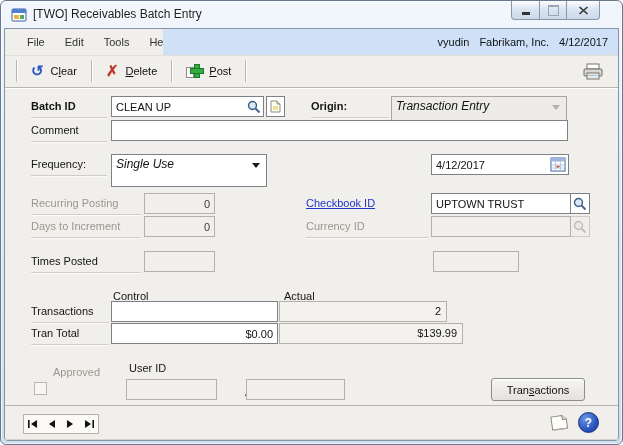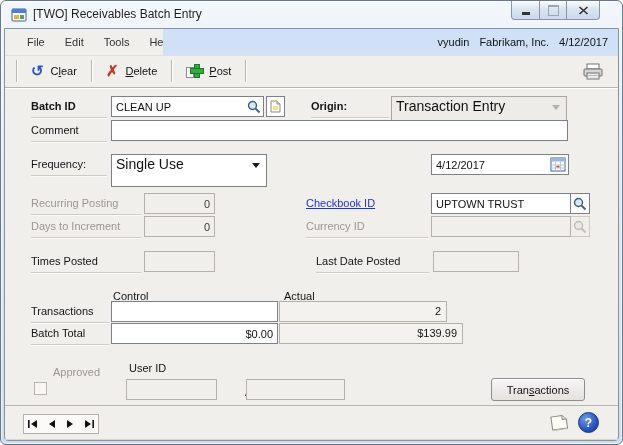--- a/index.html
+++ b/index.html
@@ -15,21 +15,21 @@
   .prompt{border-bottom:1px solid #cfccc3;box-shadow:0 1px 0 #fcfbf9;}
   .tb{position:absolute;box-sizing:border-box;height:21px;background:#fff;border:1px solid #7b8187;}
   .tb input{position:absolute;left:0;top:0;width:100%;height:100%;border:none;outline:none;background:transparent;
     font-family:"Liberation Sans",sans-serif;font-size:11px;padding:0 4px;box-sizing:border-box;color:#111;}
   .tb input.r{text-align:right;}
   .tb.dis{background:#f1efec;border-color:#b4b1a9;}
   .tb.dis input{color:#3c3c3c;}
   .cell{position:absolute;box-sizing:border-box;height:21px;background:#f4f2ef;border:1px solid #b4b1a9;
     font-size:11px;line-height:19px;text-align:right;padding:0 5px;color:#141414;}
   .combo{position:absolute;box-sizing:border-box;height:33px;border:1px solid #7b8187;background:#fff;
-    font-size:14px;line-height:19px;padding:0 4px;color:#111;}
+    font-size:12px;line-height:19px;padding:0 4px;color:#111;font-style:italic;}
   .combo .arr{position:absolute;right:6px;top:8px;width:0;height:0;border-left:4px solid transparent;
     border-right:4px solid transparent;border-top:5px solid #1a1a1a;}
   .combo.dis{background:#edece8;border-color:#a9a7a0;}
   .combo.dis .arr{border-top-color:#b3b1ab;}
   .lookupbtn{position:absolute;box-sizing:border-box;height:21px;width:20px;background:#fff;border:1px solid #7b8187;
     display:flex;align-items:center;justify-content:center;}
   .lookupbtn.dis{background:#f1efec;border-color:#b4b1a9;opacity:.55;}
   .titlebar-text{position:absolute;left:32px;top:6px;font-size:12px;color:#1c1c1c;text-shadow:0 0 3px #fff,0 0 3px #fff;}
   .capbtn{box-sizing:border-box;height:19px;border:1px solid #8796a8;border-top:none;
     background:linear-gradient(180deg,#fdfdfd,#dbe5f1 45%,#cbd9e9);display:flex;align-items:center;justify-content:center;}
@@ -212,35 +212,34 @@
     <svg width="14" height="14">
         <circle cx="5.5" cy="5.5" r="4" fill="#e7e5e0" stroke="#9a978f" stroke-width="1.4"></circle>
         <line x1="8.5" y1="8.5" x2="12.5" y2="12.5" stroke="#9a978f" stroke-width="1.8"></line>
       </svg>
   </div>
 
   <div class="lbl prompt" style="left:30px;top:252px;width:110px;">Times Posted</div>
   <div class="tb dis" style="left:143px;top:250px;width:71px;">
     <input value="" style="">
   </div>
-  <div class="lbl prompt" style="left:315px;top:252px;width:113px;">Last Date Posted</div>
   <div class="tb dis" style="left:432px;top:250px;width:86px;">
     <input value="" style="">
   </div>
 
   <div class="lbl" style="left:112px;top:287px;">Control</div>
   <div class="lbl" style="left:283px;top:287px;">Actual</div>
 
   <div class="lbl prompt" style="left:30px;top:302px;width:78px;">Transactions</div>
   <div class="tb" style="left:110px;top:300px;width:167px;">
     <input class="r" value="" style="">
   </div>
   <div class="cell" style="left:278px;top:300px;width:168px;">2</div>
 
-  <div class="lbl prompt" style="left:30px;top:324px;width:78px;">Batch Total</div>
+  <div class="lbl prompt" style="left:30px;top:324px;width:78px;">Tran Total</div>
   <div class="tb" style="left:110px;top:322px;width:167px;">
     <input class="r" value="$0.00" style="">
   </div>
   <div class="cell" style="left:278px;top:322px;width:184px;">$139.99</div>
 
   <div class="lbl" style="left:128px;top:359px;">User ID</div>
   <div class="lbl" style="left:244px;top:359px;margin-top:24px;">Approval Date</div>
   <span class="checkbox" style="left:33px;top:381px;"></span>
   <div class="lbl dis" style="left:52px;top:363px;">Approved</div>
   <div class="tb dis" style="left:125px;top:378px;width:91px;">

